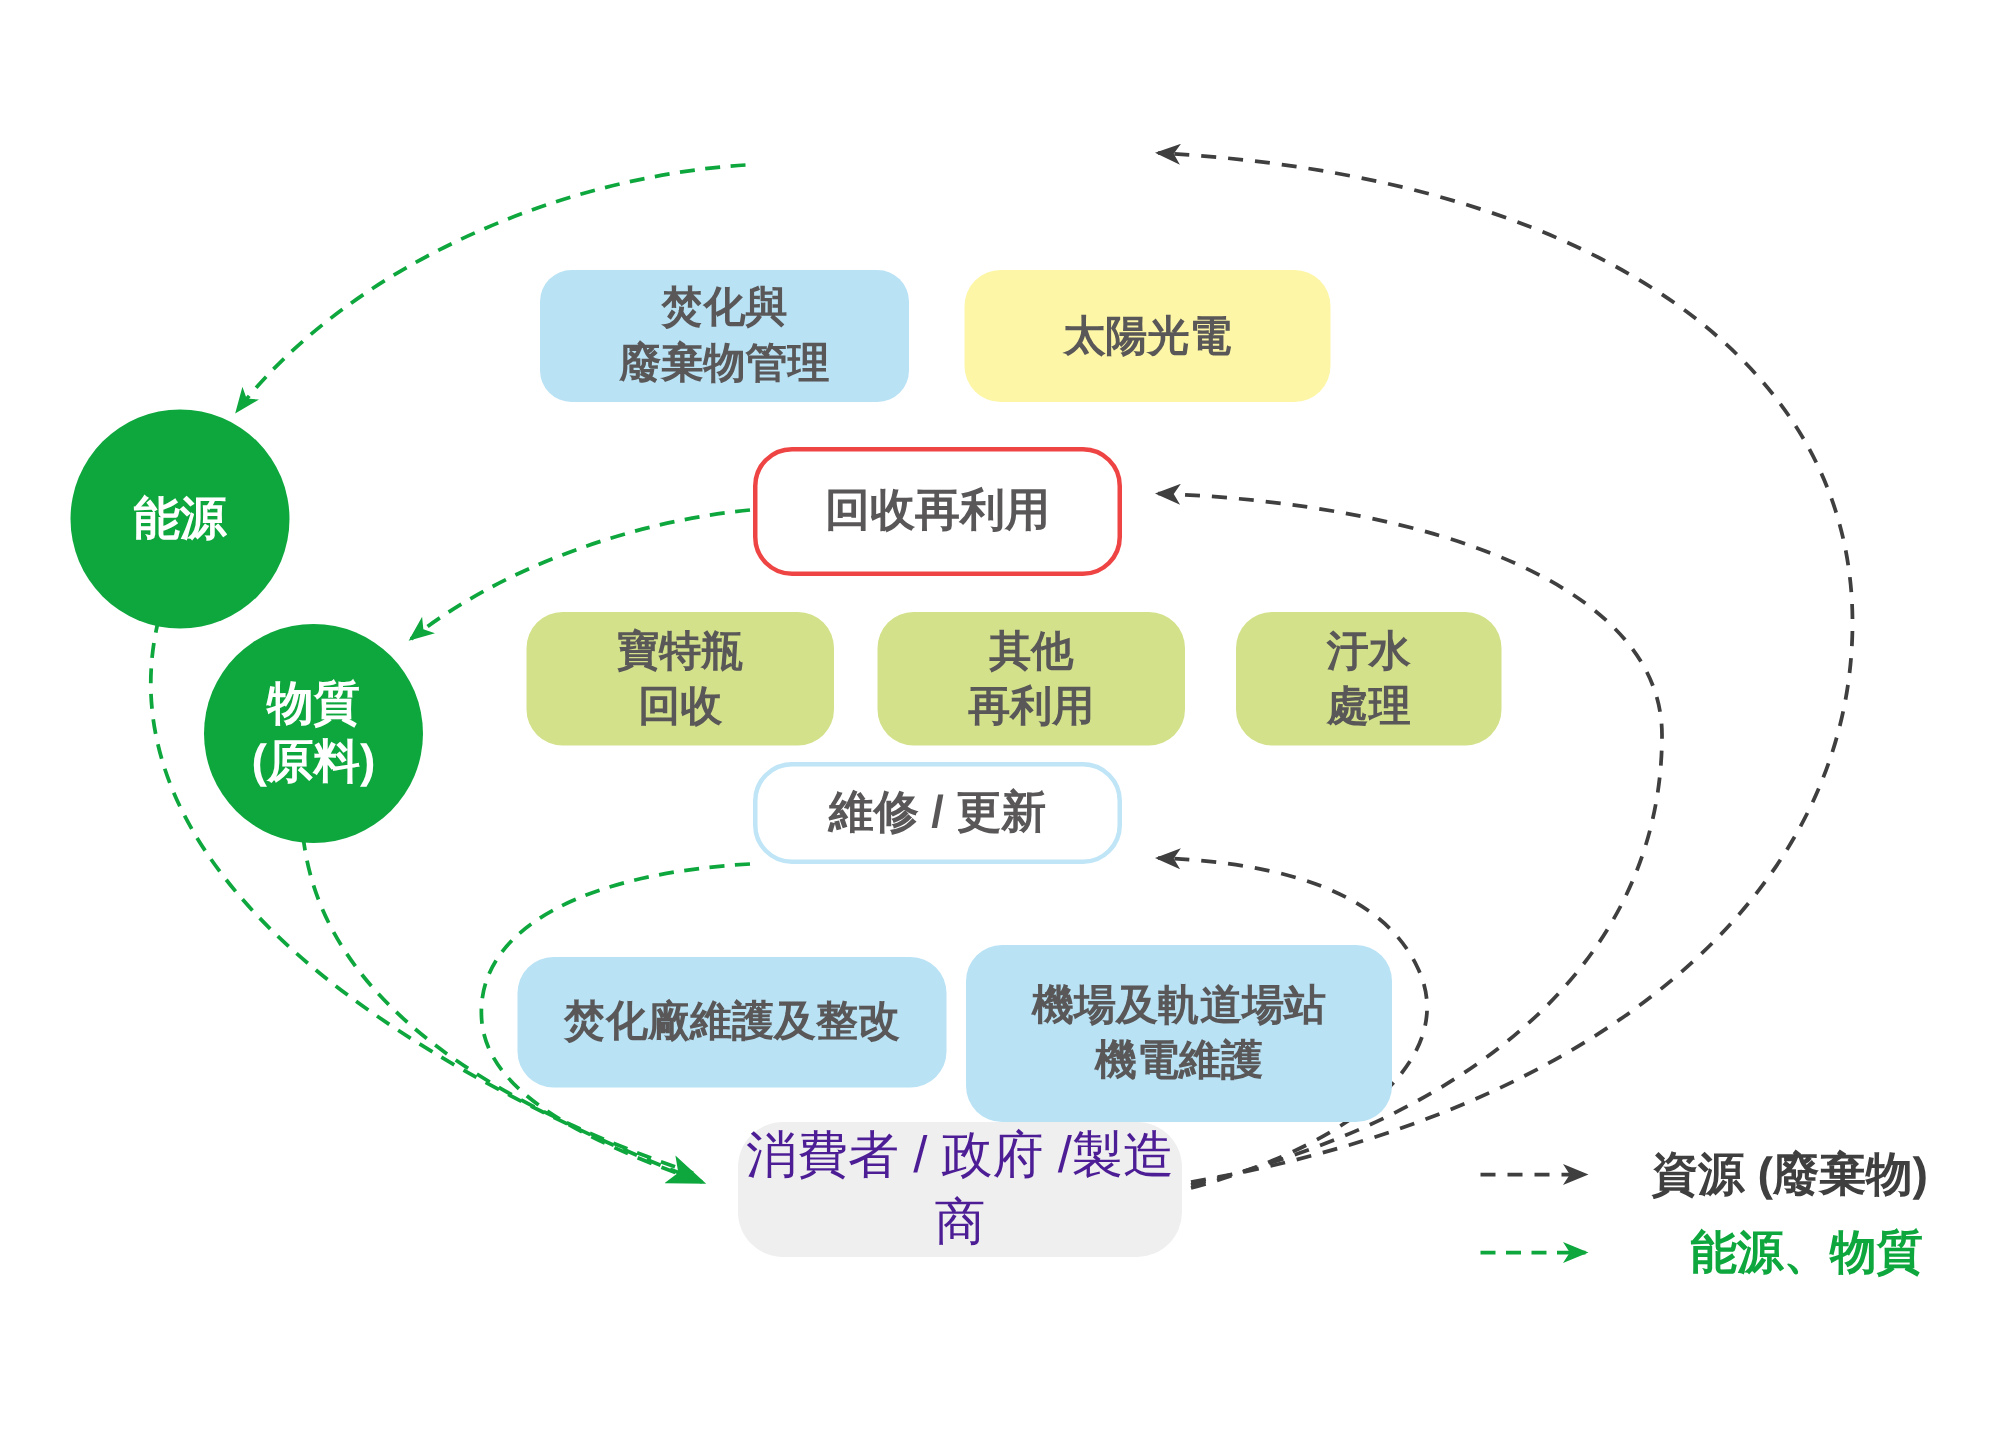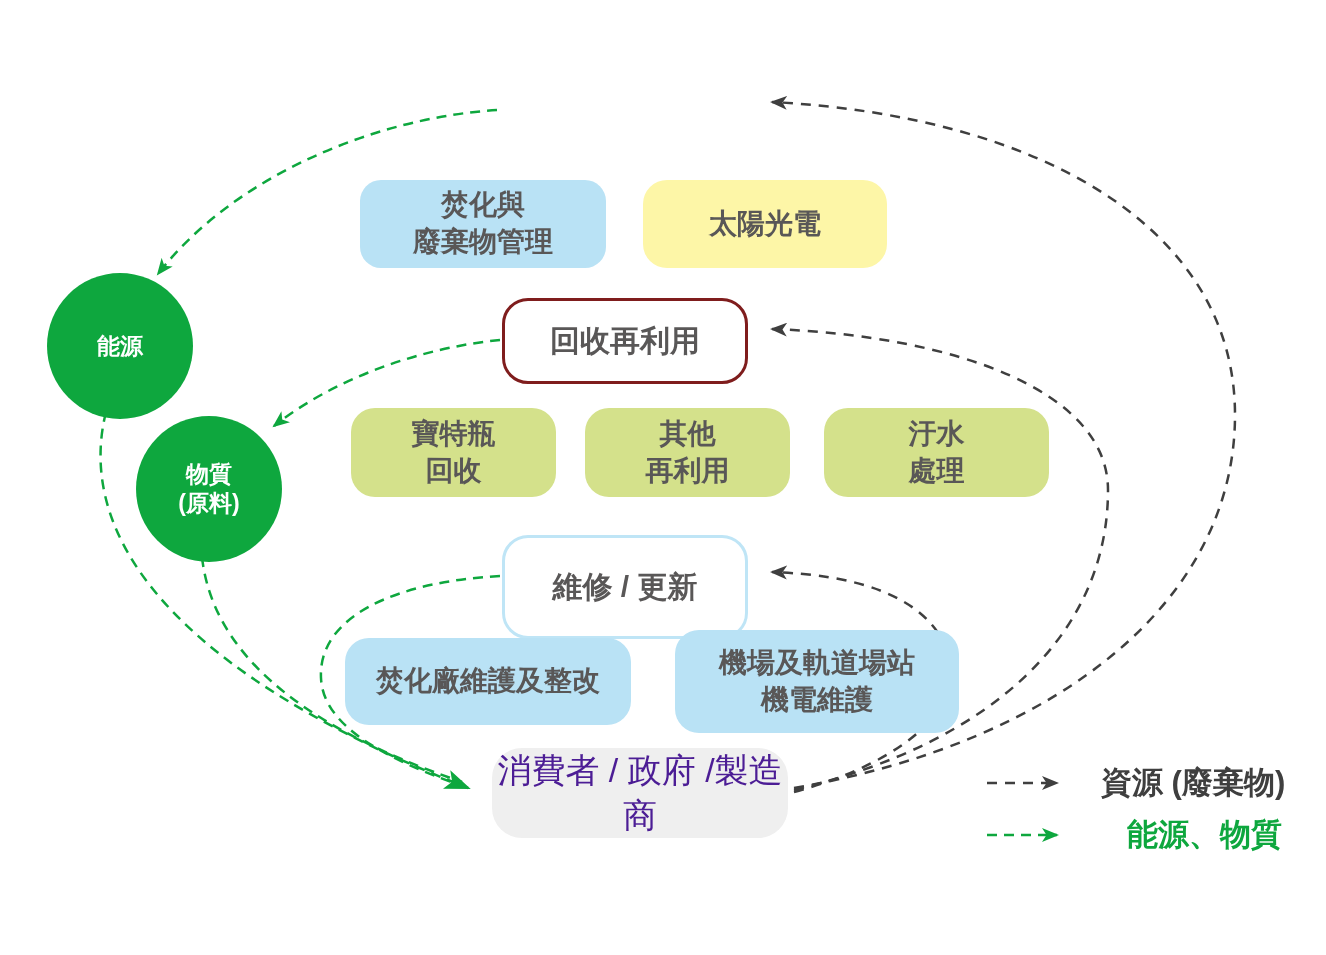--- a/index.html
+++ b/index.html
@@ -18,33 +18,33 @@
     color:#595757;
     font-size:28px;font-weight:600;
     line-height:1.32;
     white-space:pre-line;
     box-sizing:border-box;
   }
   .stage{ 
     background:#ffffff;border-radius:26px;font-size:30px;
   }
   .stage.dark{border:2.5px solid #4f4f4f;}
-  .stage.greenline{border:3px solid #7f1d1d;}
+  .stage.greenline{border:3px solid #ef4444;}
   .stage.blueline{border:3px solid #bfe5f6;}
   .sub{border-radius:24px;}
   .fill-blue{background:#b9e2f5;}
   .fill-yellow{background:#fdf6a7;}
   .fill-ygreen{background:#d4e18b;margin-left:48px;}
   .fill-gray{background:#efefef;color:#4c1d95;font-size:34px;font-weight:500;border-radius:30px;}
   .circle{
     position:absolute;z-index:2;
     width:146px;height:146px;border-radius:50%;
     background:#0ea73e;color:#ffffff;
     display:flex;align-items:center;justify-content:center;
-    text-align:center;font-size:23px;font-weight:600;line-height:1.25;
+    text-align:center;font-size:31px;font-weight:600;line-height:1.25;
     white-space:pre-line;
   }
   .legend{
     position:absolute;z-index:2;
     display:flex;align-items:center;gap:28px;
   }
   .legend .lab{font-size:31px;font-weight:700;white-space:nowrap;}
   .legend.black .lab{color:#3f3f3f;}
   .legend.green .lab{color:#0ea73e;}
 </style>
@@ -84,28 +84,28 @@
   <div class="node sub fill-yellow" style="left:643px;top:180px;width:244px;height:88px;">太陽光電</div>
 
   <div class="node stage greenline" style="left:502px;top:298px;width:246px;height:86px;">回收再利用</div>
 
   <div class="node sub fill-ygreen" style="left:303px;top:408px;width:205px;height:89px;">寶特瓶
 回收</div>
 
   <div class="node sub fill-ygreen" style="left:537px;top:408px;width:205px;height:89px;">其他
 再利用</div>
 
-  <div class="node sub fill-ygreen" style="left:776px;top:408px;width:225px;height:89px;">汙水
+  <div class="node sub fill-ygreen" style="left:776px;top:408px;width:177px;height:89px;">汙水
 處理</div>
 
-  <div class="node stage blueline" style="left:502px;top:535px;width:246px;height:104px;">維修 / 更新</div>
+  <div class="node stage blueline" style="left:502px;top:508px;width:246px;height:68px;">維修 / 更新</div>
 
   <div class="node sub fill-blue" style="left:345px;top:638px;width:286px;height:87px;">焚化廠維護及整改</div>
 
-  <div class="node sub fill-blue" style="left:675px;top:630px;width:284px;height:103px;">機場及軌道場站
+  <div class="node sub fill-blue" style="left:644px;top:630px;width:284px;height:118px;">機場及軌道場站
 機電維護</div>
 
   <div class="node fill-gray" style="left:492px;top:748px;width:296px;height:90px;">消費者 / 政府 /製造商</div>
 
   <div class="circle" style="left:47px;top:273px;">能源</div>
 
   <div class="circle" style="left:136px;top:416px;">物質
 (原料)</div>
 
   <div class="legend black" style="left:985px;top:762px;">

